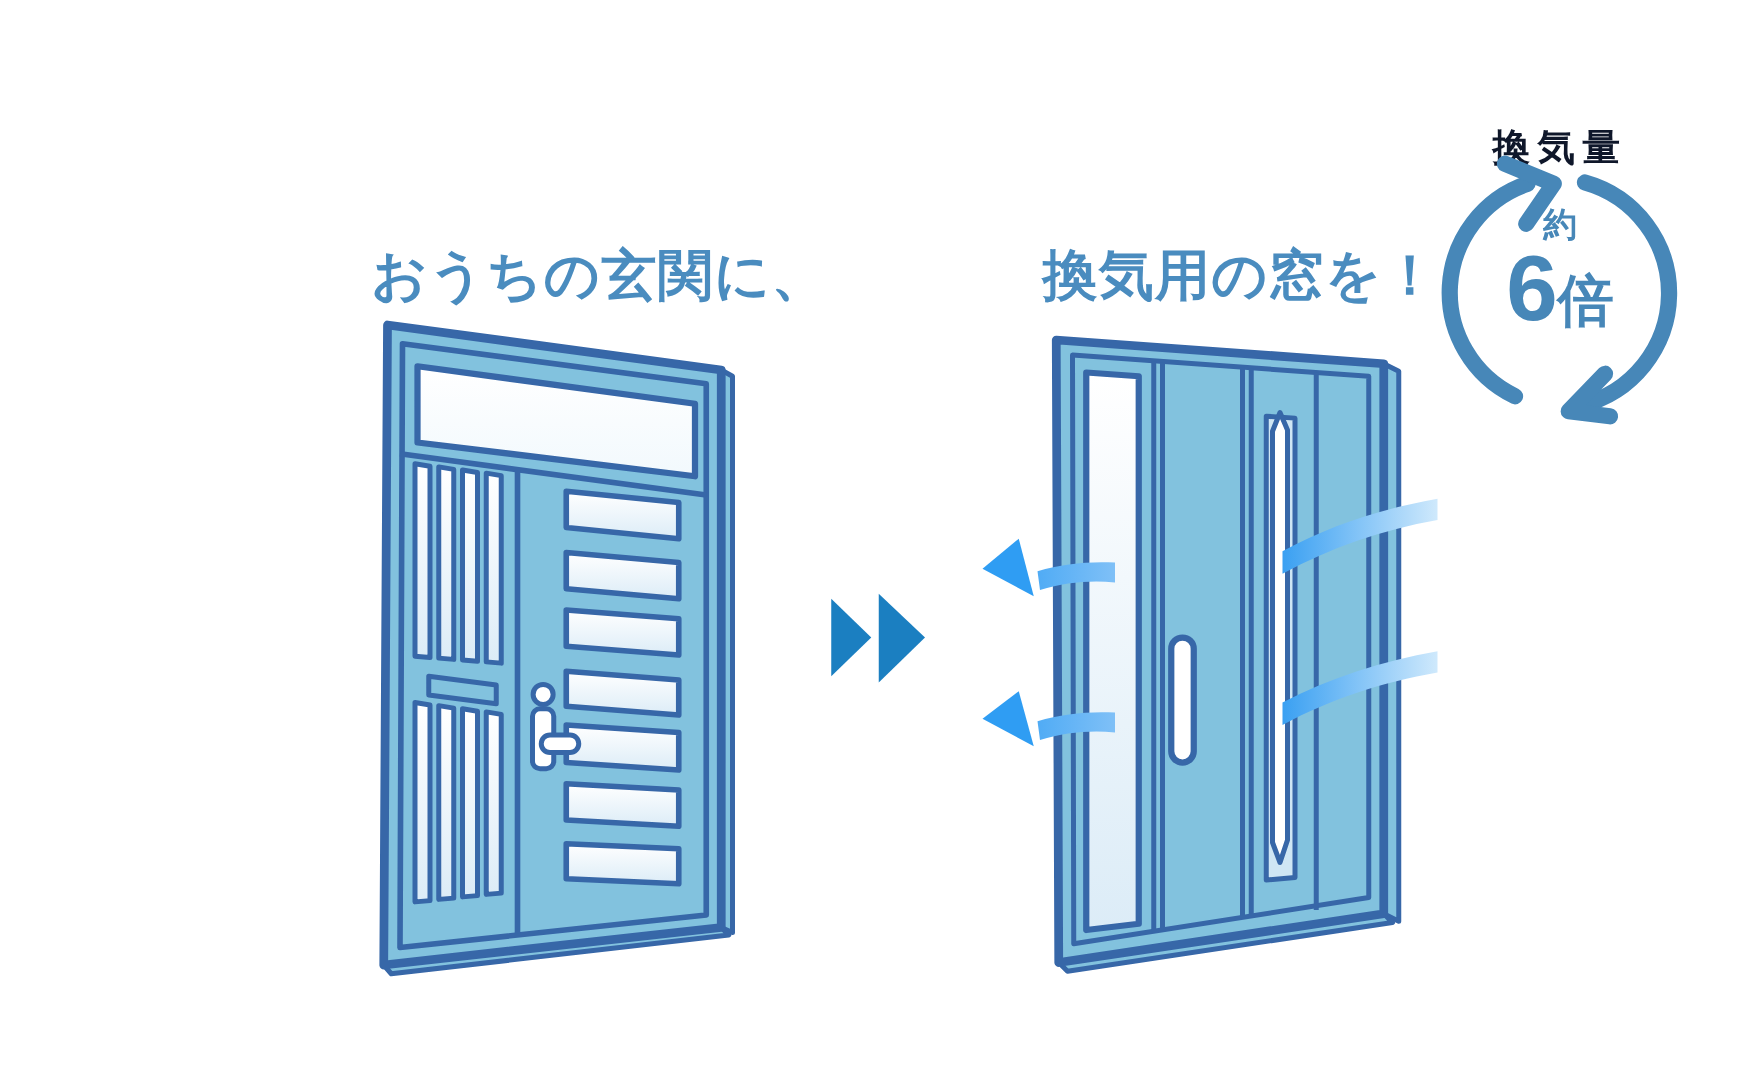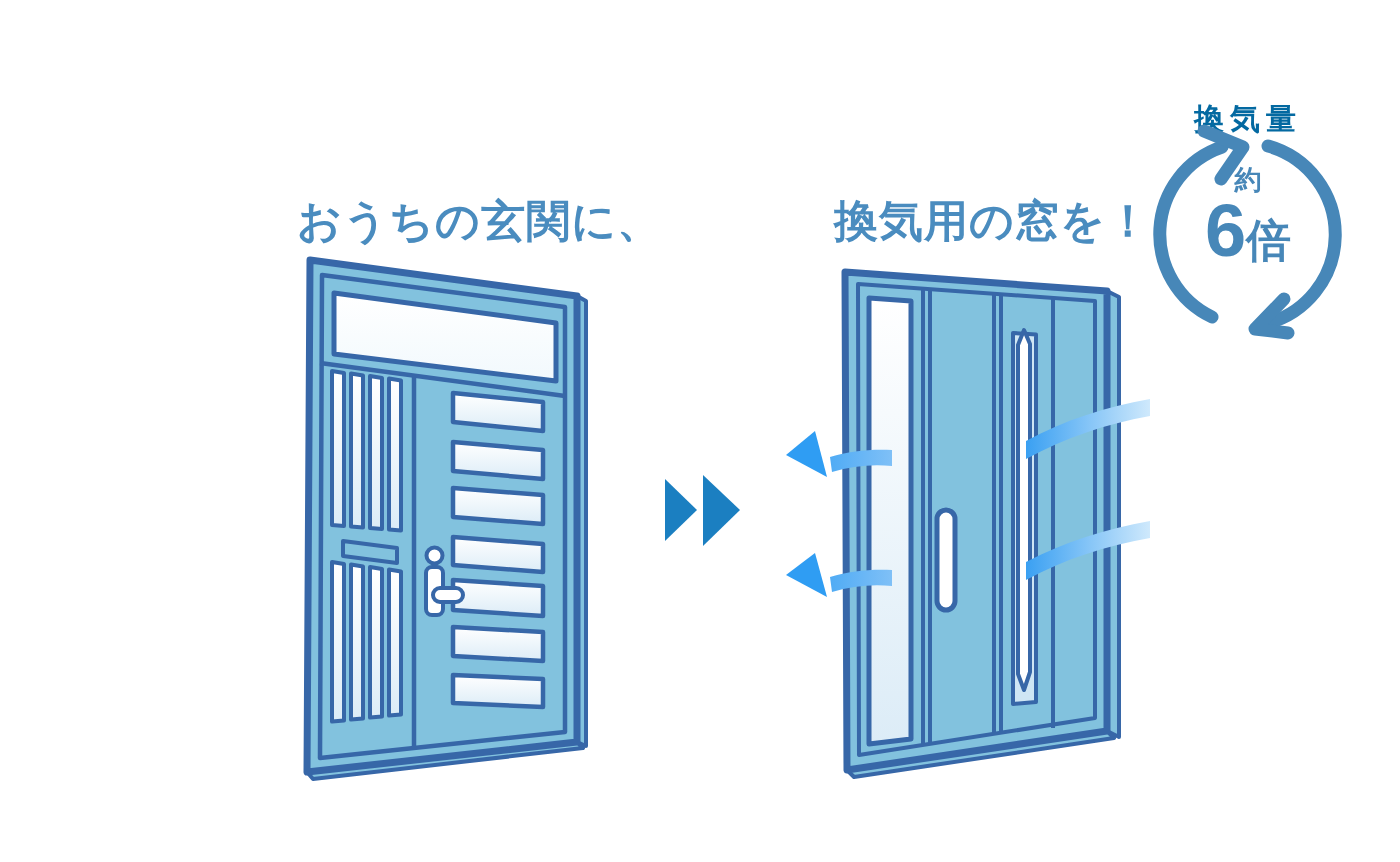--- a/index.html
+++ b/index.html
@@ -24,21 +24,21 @@
   }
   .heading-left{left:297px;top:199px;}
   .heading-right{left:834px;top:199px;}
   .door-svg{position:absolute;}
   .left-door{left:295px;top:250px;width:305px;height:545px;}
   .right-door{left:780px;top:260px;width:392px;height:545px;}
   .ff-svg{position:absolute;left:660px;top:470px;width:90px;height:80px;}
   .badge{position:absolute;left:1148px;top:100px;width:200px;height:245px;}
   .badge-label{
     position:absolute;left:0;top:4px;width:100%;text-align:center;
-    font-size:30px;font-weight:700;letter-spacing:6px;color:#0369a1;line-height:1;
+    font-size:30px;font-weight:700;letter-spacing:6px;color:#0f172a;line-height:1;
     white-space:nowrap;
   }
   .badge-arrows{position:absolute;left:0;top:0;width:200px;height:245px;}
   .badge-center{position:absolute;left:0;top:66px;width:100%;text-align:center;color:var(--badge-blue);}
   .badge-approx{font-size:27px;font-weight:700;line-height:1.05;}
   .badge-value-row{display:flex;justify-content:center;align-items:baseline;margin-top:0px;line-height:1;}
   .badge-num{font-size:74px;font-weight:700;}
   .badge-unit{font-size:45px;font-weight:700;}
 </style>
 </head>

